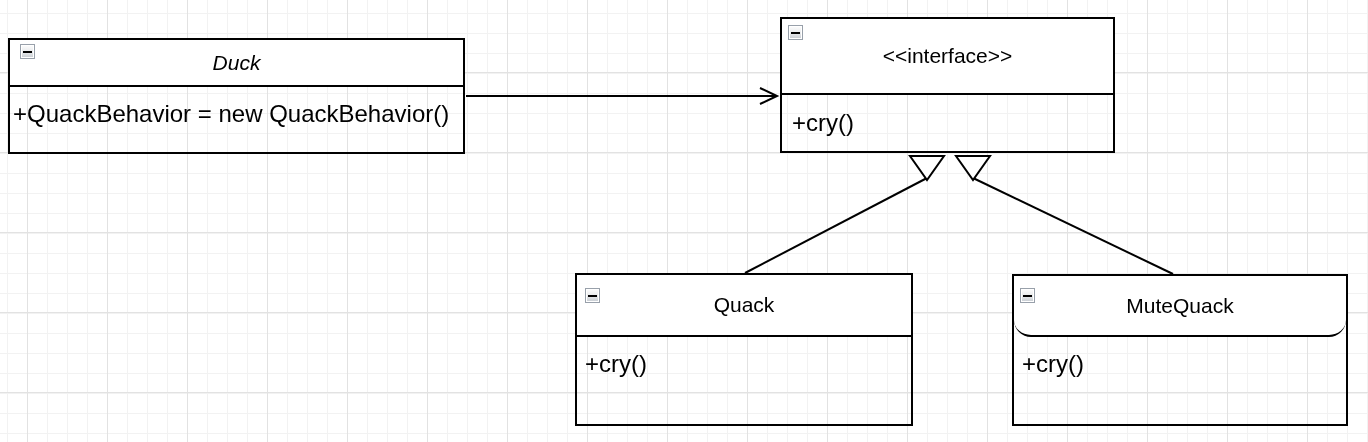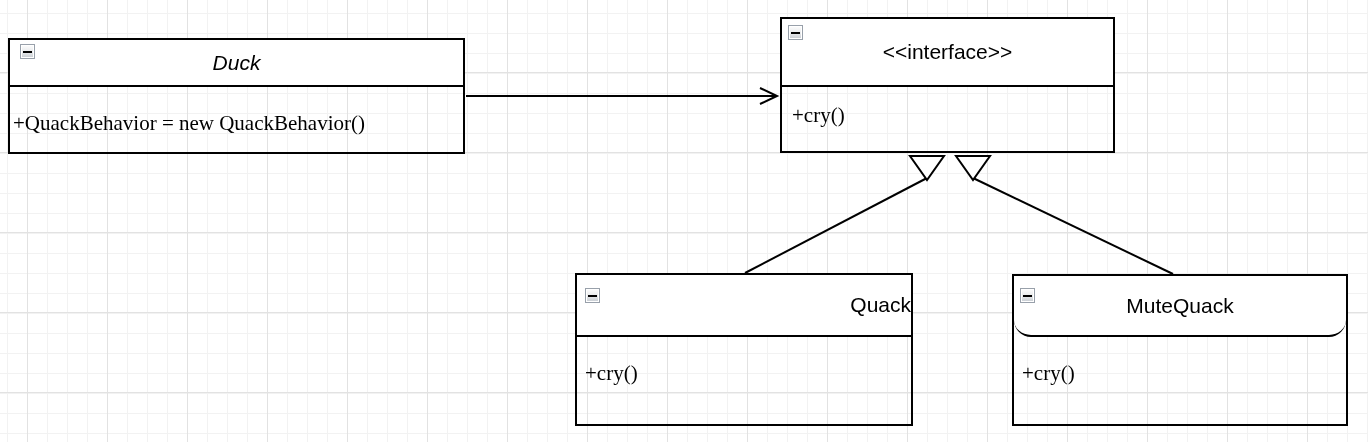--- a/index.html
+++ b/index.html
@@ -35,26 +35,25 @@
     flex-direction: column;
     align-items: center;
     justify-content: center;
     font-size: 21px;
     line-height: 24px;
     color: #000000;
     white-space: nowrap;
   }
   .uml-title.italic { font-style: italic; }
   .uml-member {
-    font-size: 21px;
+    font-size: 24px;
     line-height: 26px;
     color: #000000;
-    padding: 23px 8px 0 6px;
+    padding: 14px 8px 0 6px;
     white-space: nowrap;
-    font-family: Liberation Serif, serif;
   }
   .collapse-btn {
     position: absolute;
     width: 15px; height: 15px;
     box-sizing: border-box;
     border: 1px solid #98a0aa;
     background: linear-gradient(to bottom, #fdfdfd 0%, #e8eaec 55%, #c5cad0 100%);
     box-shadow: inset 0 0 0 1px #ffffff;
     cursor: pointer;
   }
@@ -81,31 +80,31 @@
     <div class="uml-title italic" style="height:47px;">
       <span>Duck</span>
     </div>
     <div class="collapse-btn" style="left:10px; top:4px;">
       <span class="minus-bar"></span>
     </div>
     <div class="uml-member" style="padding-left:3px;">+QuackBehavior = new QuackBehavior()</div>
   </div>
 
   <div class="uml-class" style="left:780px; top:17px; width:335px; height:136px;">
-    <div class="uml-title" style="height:68px;align-items:center;">
+    <div class="uml-title" style="height:76px;align-items:center;">
       <span>&lt;&lt;interface&gt;&gt;</span>
     </div>
     <div class="collapse-btn" style="left:6px; top:6px;">
       <span class="minus-bar"></span>
     </div>
     <div class="uml-member" style="padding-left:10px; padding-top:15px;">+cry()</div>
   </div>
 
   <div class="uml-class" style="left:575px; top:273px; width:338px; height:153px;">
-    <div class="uml-title" style="height:62px;align-items:flex-end;">
+    <div class="uml-title" style="height:62px;">
       <span>Quack</span>
     </div>
     <div class="collapse-btn" style="left:8px; top:13px;">
       <span class="minus-bar"></span>
     </div>
     <div class="uml-member" style="padding-left:8px;">+cry()</div>
   </div>
 
   <div class="uml-class" style="left:1012px; top:274px; width:336px; height:152px;">
     <div class="uml-title" style="height:61px;border-radius:17px;">

